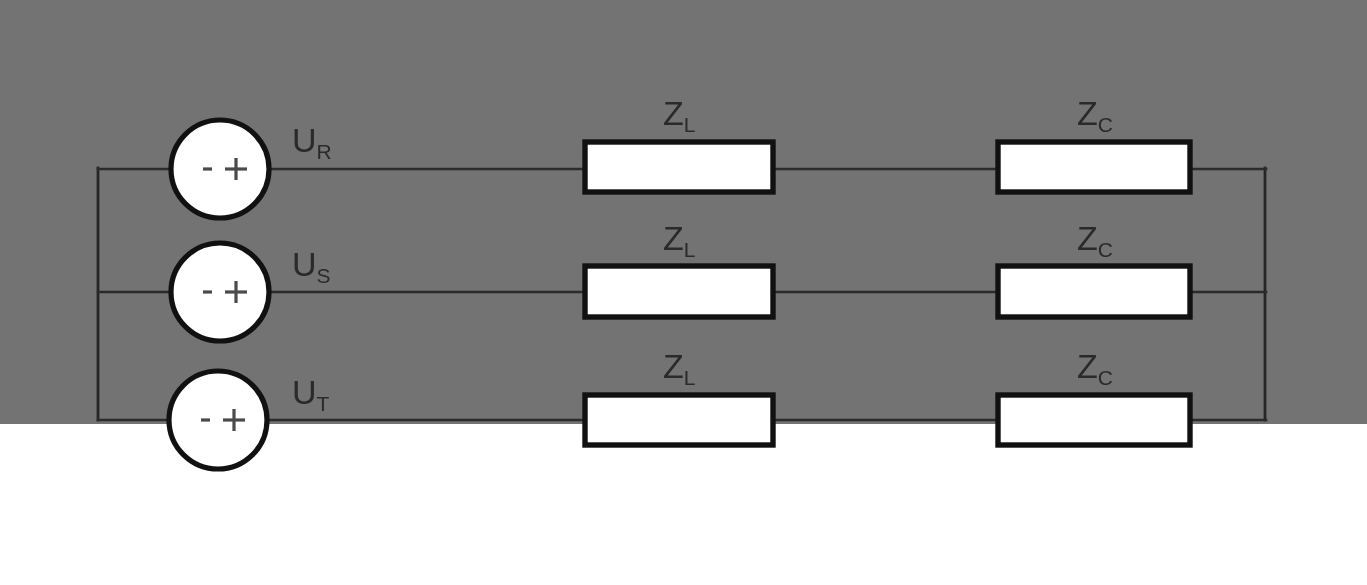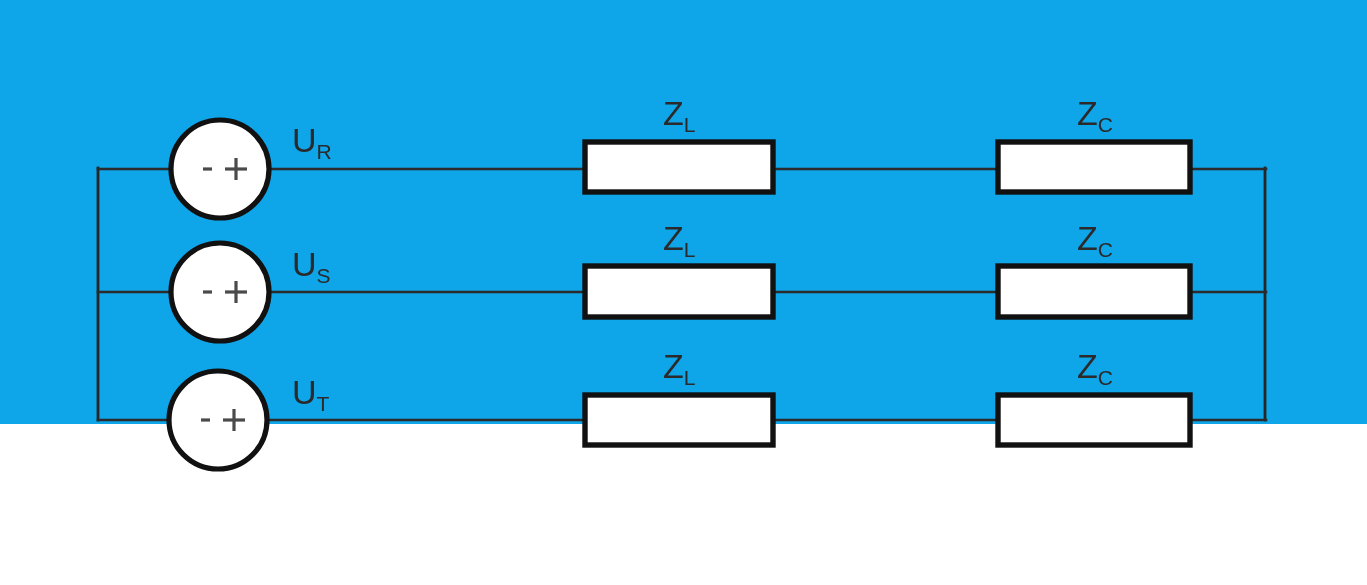--- a/index.html
+++ b/index.html
@@ -10,21 +10,21 @@
   body {
     width: 1367px;
     height: 585px;
     font-family: "Liberation Sans", sans-serif;
     overflow: hidden;
   }
   #diagram-root {
     position: relative;
     width: 1367px;
     height: 424px;
-    background: #0ea5e9;
+    background: #737373;
   }
   svg#circuit {
     display: block;
     width: 1367px;
     height: 585px;
   }
   .wire {
     stroke: #2b2b2b;
     stroke-width: 2.6;
     fill: none;

